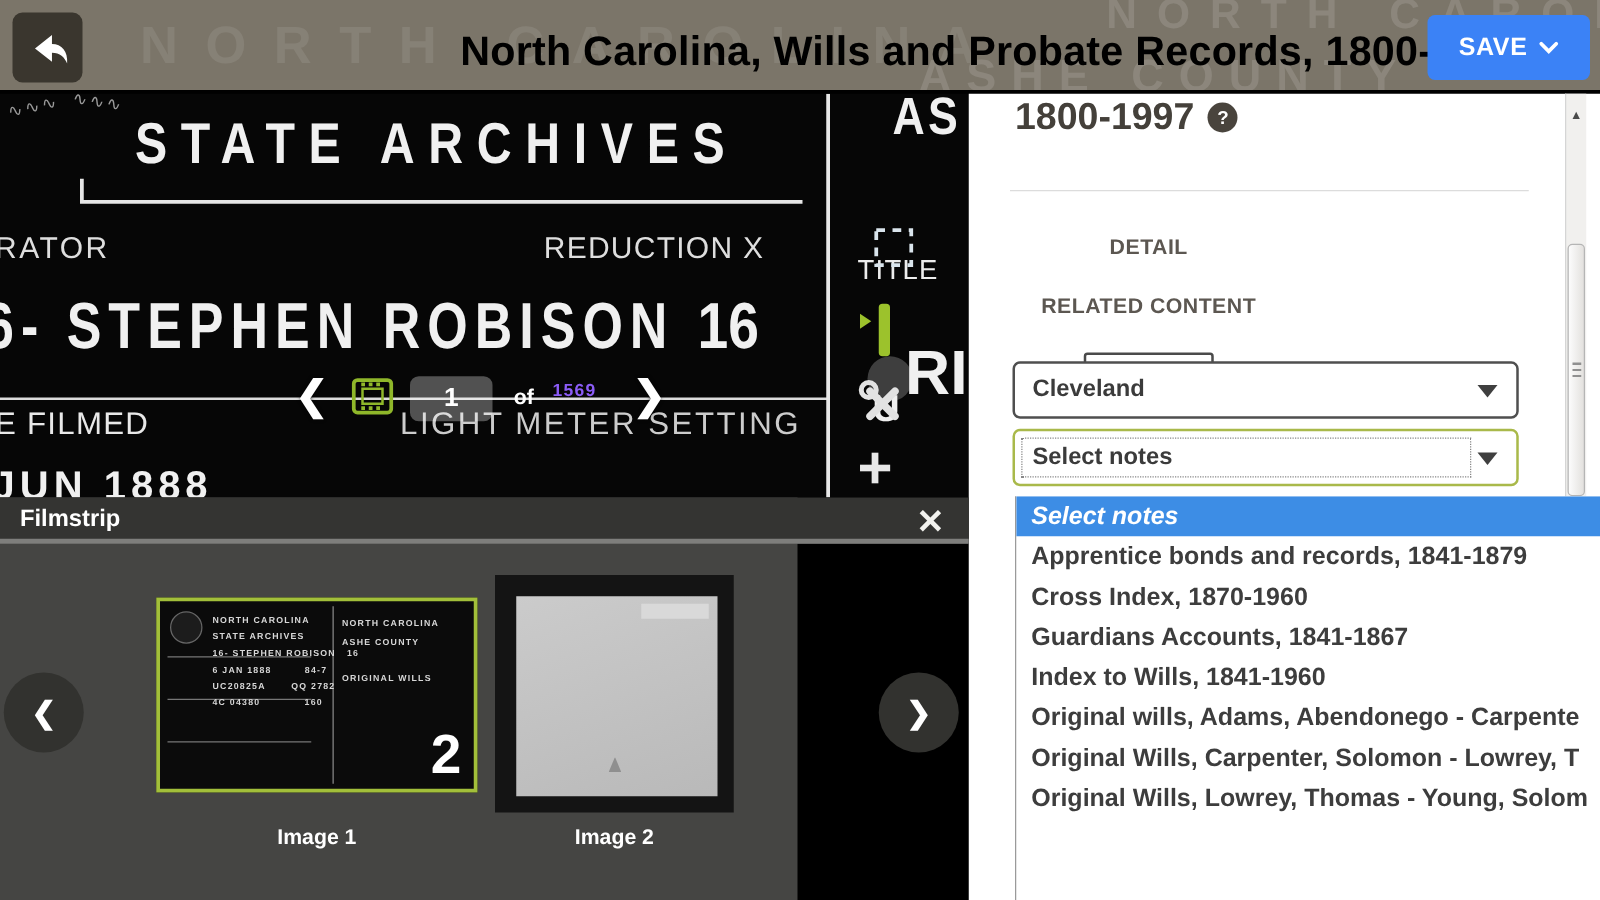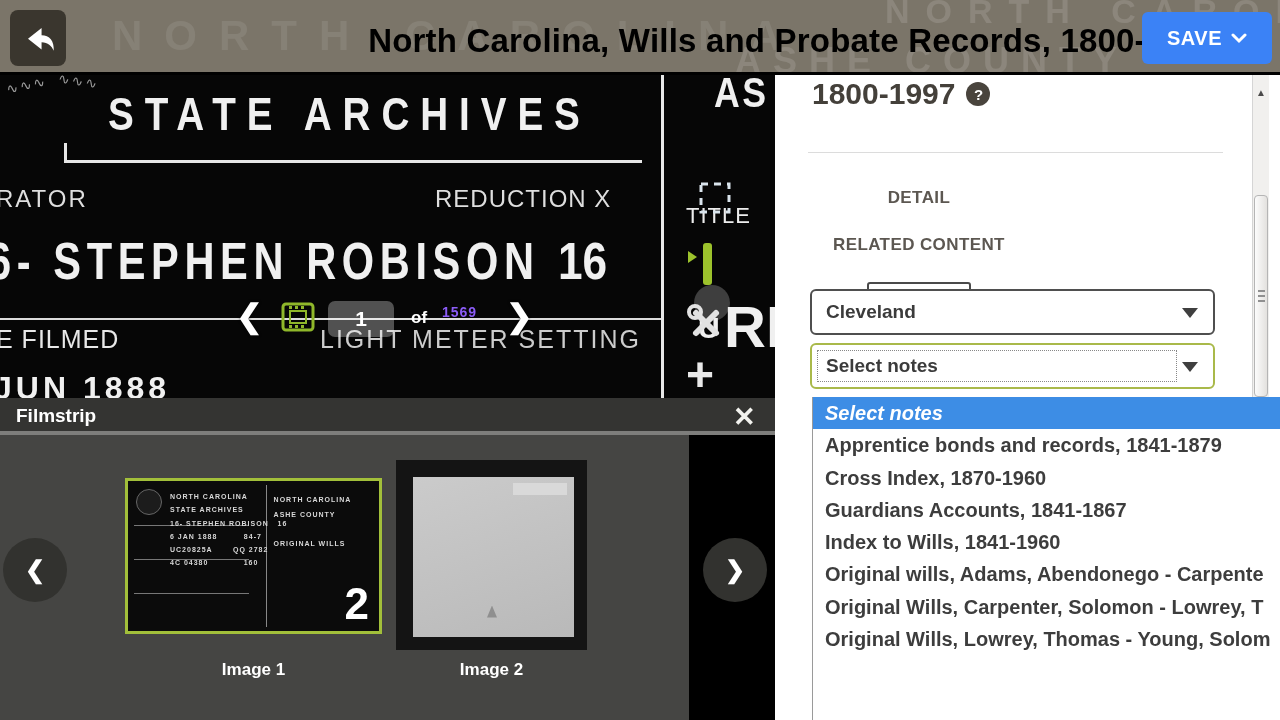--- a/index.html
+++ b/index.html
@@ -36,21 +36,21 @@
   .fa-subject-num{left:558px;top:156px;font-size:52px;font-weight:bold;transform:scaleX(0.85);transform-origin:left;}
   .hline2{position:absolute;left:0;top:243px;width:663px;height:2px;background:#dcdcdc;}
   .fa-filmed{left:-4px;top:250px;font-size:25px;color:#e8e8e8;letter-spacing:1px;}
   .fa-lightmeter{left:320px;top:250px;font-size:25px;color:#cccccc;letter-spacing:2px;}
   .fa-date{left:-6px;top:295px;font-size:32px;font-weight:bold;letter-spacing:4px;}
   .film-edge{position:absolute;left:661px;top:0;width:3px;height:323px;background:#e8e8e8;}
   .fa-ashe{left:714px;top:-6px;font-size:42px;font-weight:bold;letter-spacing:3px;transform:scaleX(0.85);transform-origin:left;}
   .fa-titlelbl{left:686px;top:128px;font-size:22px;color:#ececec;letter-spacing:1px;}
   .ori-circle{position:absolute;left:694px;top:210px;width:36px;height:36px;border-radius:50%;background:#3e3e3e;}
   .fa-ori-u{left:698px;top:236px;font-size:30px;font-weight:bold;}
-  .fa-ori{left:724px;top:218px;font-size:58px;font-weight:bold;}
+  .fa-ori{left:724px;top:194px;font-size:50px;font-weight:bold;}
 
   
   .nav-chevron{position:absolute;color:#fff;font-size:32px;font-weight:bold;cursor:pointer;text-shadow:0 0 3px rgba(0,0,0,.7);}
   .chev-left{left:236px;top:222px;}
   .chev-right{left:506px;top:222px;}
   .film-icon{position:absolute;left:281px;top:227px;cursor:pointer;}
   .page-box{position:absolute;left:328px;top:226px;width:66px;height:36px;background:rgba(255,255,255,0.30);
             border-radius:7px;color:#fff;font-weight:bold;font-size:21px;display:flex;align-items:center;
             justify-content:center;cursor:text;}
   .nav-of{position:absolute;left:411px;top:233px;color:#fff;font-size:17px;font-weight:bold;}
@@ -59,21 +59,21 @@
   
   .tool{position:absolute;cursor:pointer;}
   .crop-icon{left:698px;top:106px;}
   .slider-arrow{left:688px;top:176px;width:0;height:0;border-top:6px solid transparent;
                 border-bottom:6px solid transparent;border-left:9px solid #9cc22c;}
   .slider-bar{left:703px;top:168px;width:9px;height:42px;background:#9cc22c;border-radius:3px;}
   .tools-icon{left:684px;top:226px;}
   .plus-icon{left:686px;top:278px;color:#e8e8e8;font-size:48px;font-weight:bold;line-height:44px;}
 
   
-  .filmstrip{position:absolute;left:0;top:398px;width:689px;height:322px;background:#454543;z-index:3;}
+  .filmstrip{position:absolute;left:0;top:398px;width:638px;height:322px;background:#454543;z-index:3;}
   .fs-header{position:absolute;left:0;top:0;width:775px;height:37px;background:#343432;
              border-bottom:4px solid #7e7e7c;}
   .fs-title{position:absolute;left:16px;top:7px;color:#fff;font-size:19px;font-weight:bold;}
   .fs-close{position:absolute;left:733px;top:3px;color:#f3f3ef;font-size:27px;font-weight:bold;cursor:pointer;}
   .thumb1{position:absolute;left:125px;top:80px;width:257px;height:156px;background:#0b0b0b;
           border:3px solid #a2bf3a;cursor:pointer;}
   .card{position:relative;width:100%;height:100%;overflow:hidden;color:#d8d8d8;}
   .card .vdiv{position:absolute;left:55%;top:4px;bottom:4px;width:1px;background:#888;}
   .card .logo{position:absolute;left:8px;top:8px;width:26px;height:26px;border-radius:50%;border:1px solid #666;background:#1c1c1c;}
   .card .colL{position:absolute;left:42px;top:9px;width:48%;font-size:7px;line-height:1.9;letter-spacing:1px;font-weight:bold;white-space:pre;}

